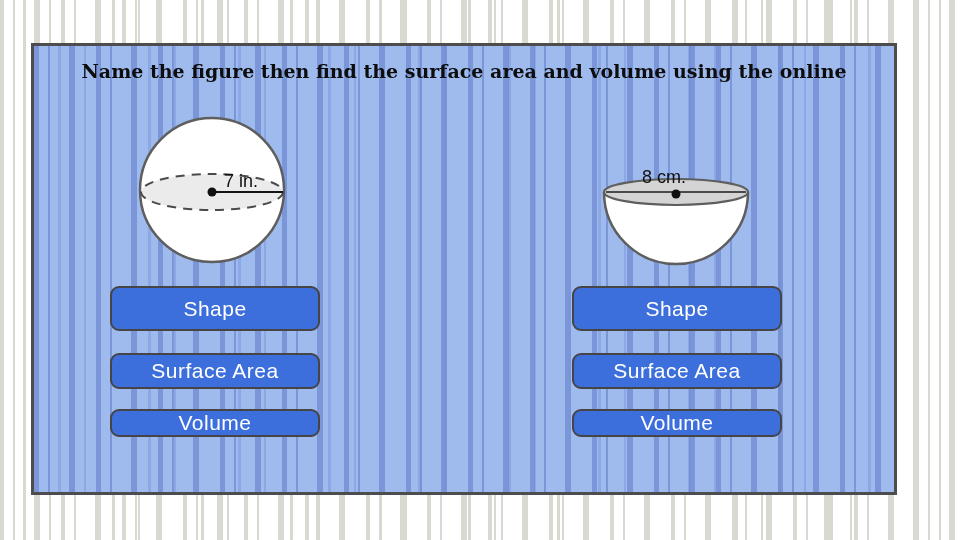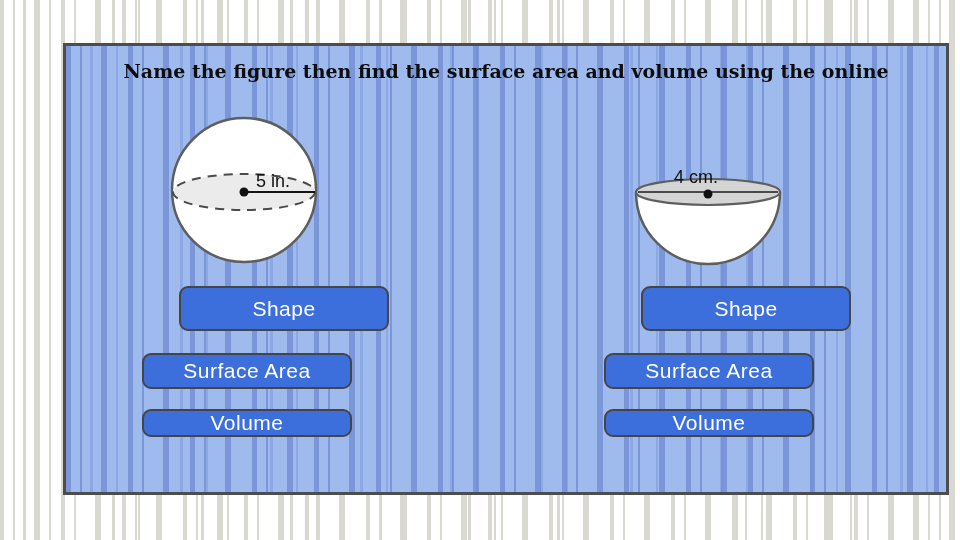--- a/index.html
+++ b/index.html
@@ -14,34 +14,33 @@
       repeating-linear-gradient(90deg,
         #d9d9d2 0px, #d9d9d2 4px, transparent 4px, transparent 13px,
         #d9d9d2 13px, #d9d9d2 15px, transparent 15px, transparent 34px,
         #d9d9d2 34px, #d9d9d2 40px, transparent 40px, transparent 61px),
       repeating-linear-gradient(90deg,
         transparent 0px, transparent 23px, rgba(200,200,190,0.7) 23px, rgba(200,200,190,0.7) 26px,
         transparent 26px, transparent 49px, rgba(200,200,190,0.7) 49px, rgba(200,200,190,0.7) 51px,
         transparent 51px, transparent 89px);
   }
   .slide {
-    position: absolute; left: 63px; top: 43px;
+    position: absolute; left: 31px; top: 43px;
     width: 860px; height: 446px;
     border: 3px solid #4d4d4d;
     background-color: #9fbbee;
     background-image:
       repeating-linear-gradient(90deg,
         rgba(110,138,210,0.75) 0px, rgba(110,138,210,0.75) 5px, transparent 5px, transparent 14px,
         rgba(110,138,210,0.75) 14px, rgba(110,138,210,0.75) 16px, transparent 16px, transparent 35px,
         rgba(110,138,210,0.75) 35px, rgba(110,138,210,0.75) 41px, transparent 41px, transparent 62px),
       repeating-linear-gradient(90deg,
         transparent 0px, transparent 24px, rgba(120,150,220,0.5) 24px, rgba(120,150,220,0.5) 27px,
         transparent 27px, transparent 50px, rgba(120,150,220,0.5) 50px, rgba(120,150,220,0.5) 52px,
         transparent 52px, transparent 90px);
-    padding-left: 20px;
   }
   .title {
     position: absolute; left: 0; top: 14px; width: 100%;
     text-align: center; color: #0d0d0d;
     font-family: "DejaVu Serif", serif; font-weight: bold;
     font-size: 19px; line-height: 22px;
   }
   .title span { display: block; }
   .figure-svg { position: absolute; }
   .sphere-svg { left: 102px; top: 68px; }
@@ -54,49 +53,49 @@
   .hemi-dim { left: 608px; top: 121px; }
   .btn {
     position: absolute; width: 210px;
     background: #3d6fdc; border: 2px solid #454545; border-radius: 9px;
     color: #ffffff; font-size: 21px; letter-spacing: 0.5px;
     display: flex; align-items: center; justify-content: center;
     box-sizing: border-box; cursor: pointer;
   }
   .col-a { left: 76px; }
   .col-b { left: 538px; }
-  .row-shape   { top: 240px; height: 45px; margin-left: 37px; }
+  .row-shape   { top: 240px; height: 45px; }
   .row-surface { top: 307px; height: 36px; border-radius: 9px; }
   .row-volume  { top: 363px; height: 28px; }
 </style>
 </head>
 <body>
 
 <div class="canvas">
   <div class="slide">
 
     <div class="title">
       <span>Name the figure then find the surface area and volume using the online</span>
     </div>
 
     <svg class="figure-svg sphere-svg" width="152" height="152" viewBox="0 0 152 152">
       <circle cx="76" cy="76" r="72" fill="#ffffff" stroke="#5e5e5e" stroke-width="2.5"></circle>
       <ellipse cx="76" cy="78" rx="71" ry="18" fill="#ebebeb" stroke="#4a4a4a" stroke-width="2" stroke-dasharray="9 7"></ellipse>
       <line x1="76" y1="78" x2="147" y2="78" stroke="#141414" stroke-width="1.8"></line>
       <circle cx="76" cy="78" r="4.5" fill="#111111"></circle>
     </svg>
-    <div class="dim-label sphere-dim">5 in.</div>
+    <div class="dim-label sphere-dim">7 in.</div>
 
     <svg class="figure-svg hemisphere-svg" width="152" height="100" viewBox="0 0 152 100">
       <path d="M4 18 A72 72 0 0 0 148 18" fill="#ffffff" stroke="#5e5e5e" stroke-width="2.5"></path>
       <ellipse cx="76" cy="18" rx="72" ry="13" fill="#d4d4d4" stroke="#5e5e5e" stroke-width="2.2"></ellipse>
       <line x1="6" y1="18" x2="146" y2="18" stroke="#1c1c1c" stroke-width="1.4"></line>
       <circle cx="76" cy="20" r="4.5" fill="#111111"></circle>
     </svg>
-    <div class="dim-label hemi-dim">4 cm.</div>
+    <div class="dim-label hemi-dim">8 cm.</div>
 
     <div class="btn col-a row-shape">Shape</div>
     <div class="btn col-a row-surface">Surface Area</div>
     <div class="btn col-a row-volume">Volume</div>
 
     <div class="btn col-b row-shape">Shape</div>
     <div class="btn col-b row-surface">Surface Area</div>
     <div class="btn col-b row-volume">Volume</div>
 
   </div>

